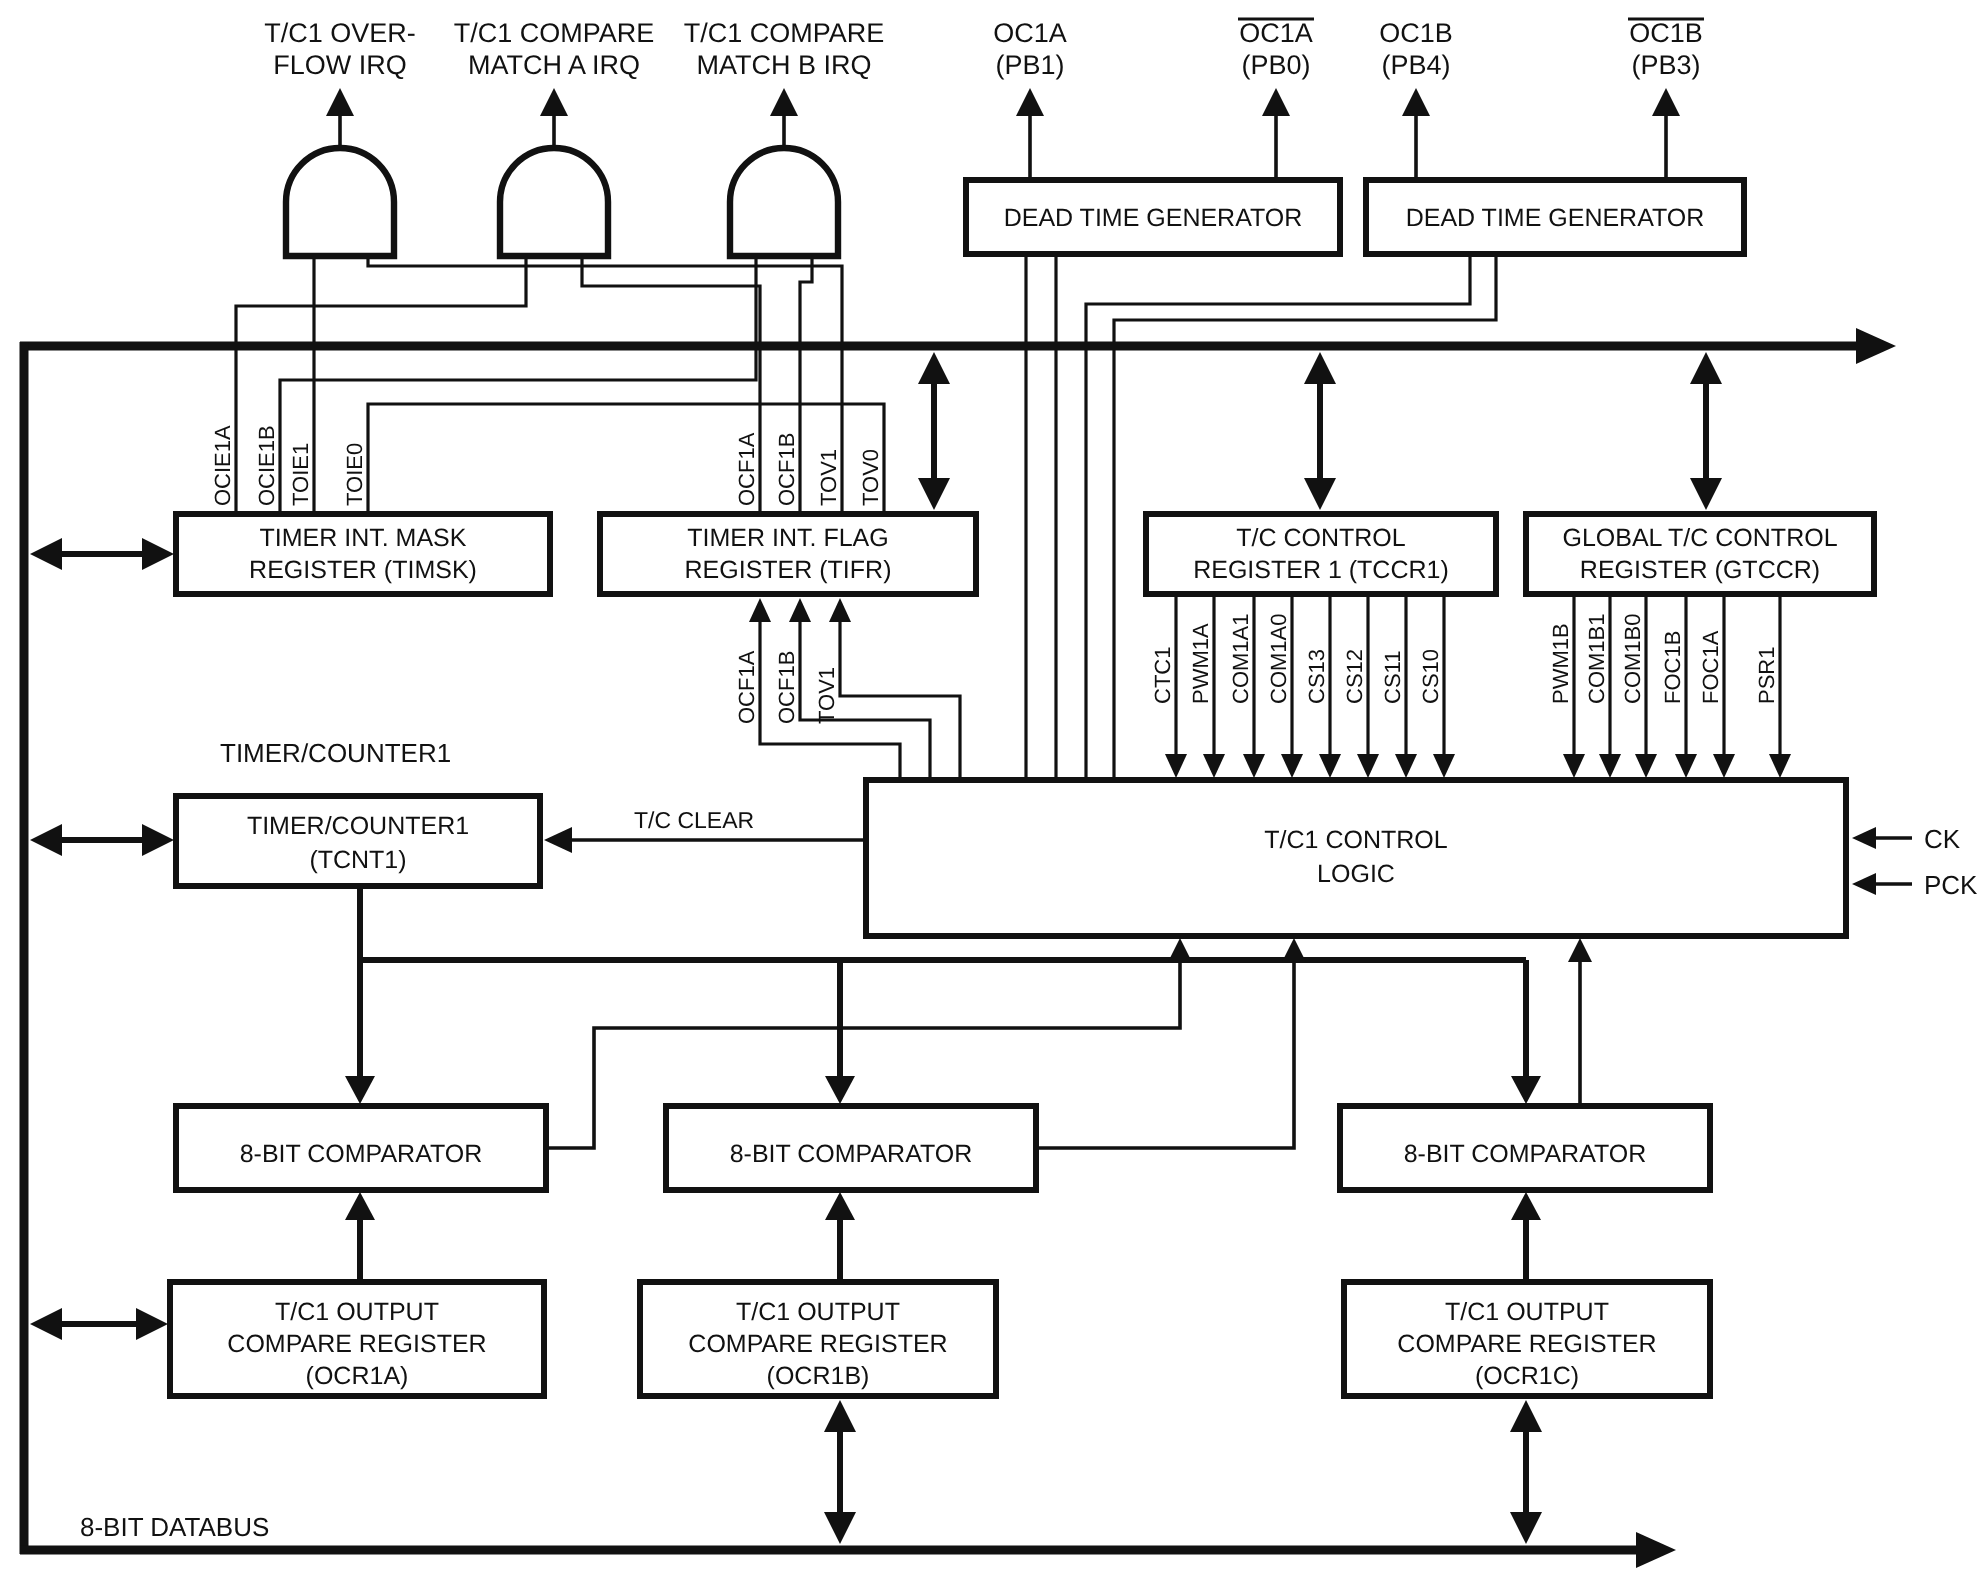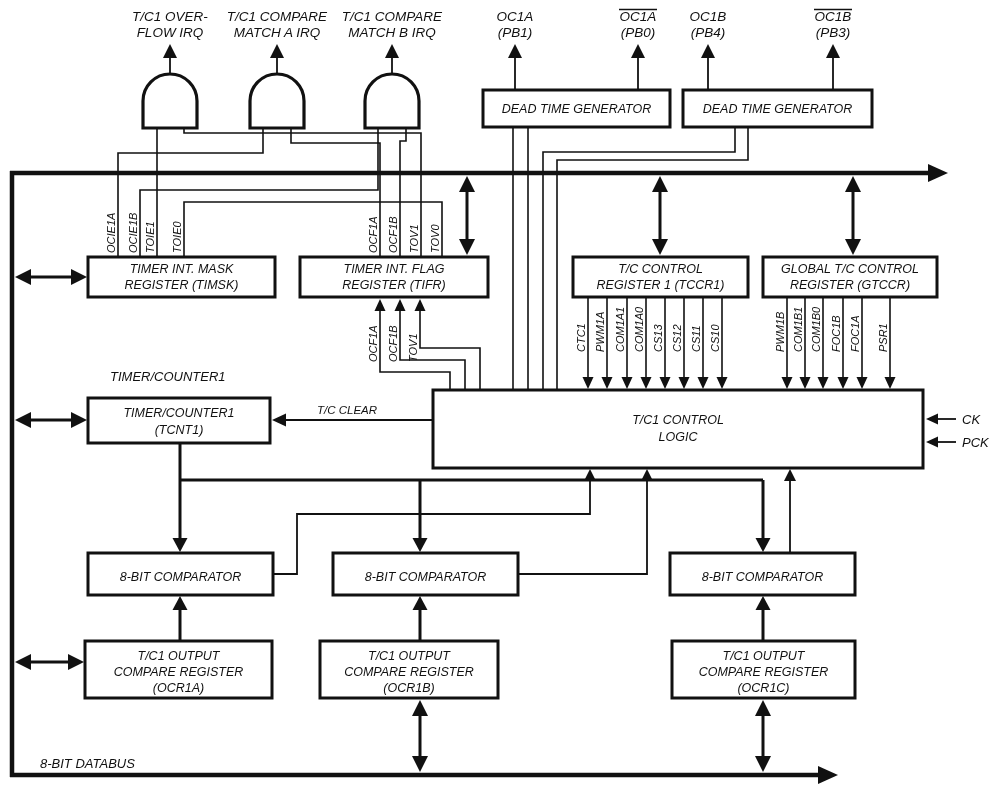--- a/index.html
+++ b/index.html
@@ -1,17 +1,17 @@
 <!DOCTYPE html>
 <html style="--line: #111111; --bg: #ffffff;"><head>
 <meta charset="utf-8">
 <style>
   :root{ --line:#111111; --bg:#ffffff; }
   html,body{margin:0;padding:0;background:#fff;}
-  .page{position:relative;width:991px;height:792px;background:var(--bg);overflow:hidden;font-style:italic;}
+  .page{position:relative;width:991px;height:792px;background:var(--bg);overflow:hidden;}
   svg{position:absolute;left:0;top:0;}
   .w {fill:none;stroke:var(--line);stroke-width:1.6;}
   .w2{fill:none;stroke:var(--line);stroke-width:1.8;}
   .w3{fill:none;stroke:var(--line);stroke-width:3;}
   .bus{fill:none;stroke:var(--line);stroke-width:4.5;}
   .box{fill:#fff;stroke:var(--line);stroke-width:3;}
   .gate{fill:#fff;stroke:var(--line);stroke-width:3.2;}
   .ah{fill:var(--line);stroke:none;}
   .open{fill:none;stroke:var(--line);stroke-width:1.8;}
   text{font-family:"Liberation Sans", sans-serif;fill:var(--line);}

